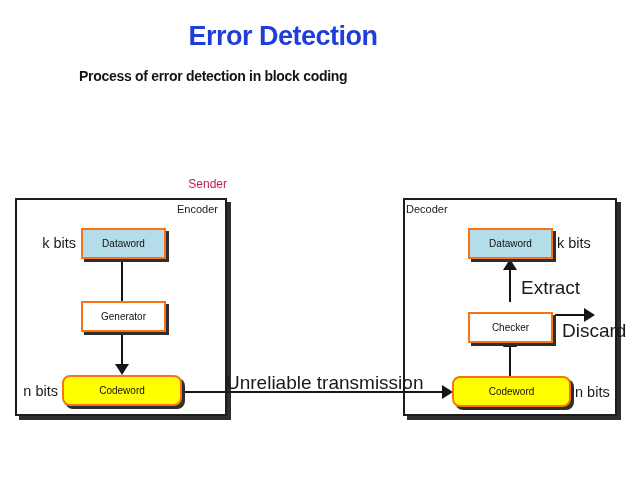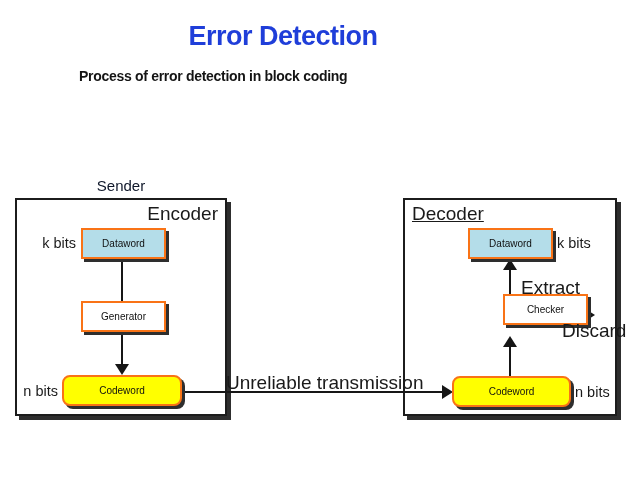--- a/index.html
+++ b/index.html
@@ -29,64 +29,64 @@
     left: 79px;
     font-size: 14px;
     font-weight: bold;
     color: #141414;
     white-space: nowrap;
     letter-spacing: -0.3px;
   }
   .group-label {
     position: absolute;
     top: 177px;
-    font-size: 15px;
-    text-align: center;
-    color: #0f172a;
+    font-size: 12px;
+    text-align: right;
+    color: #be185d;
   }
   .group-label.sender   { left: 15px;  width: 212px; }
   .group-label.receiver { left: 403px; width: 215px; }
   .outer-box {
     position: absolute;
     top: 198px;
     height: 214px;
     background: #ffffff;
     border: 2px solid #1c1c1c;
     box-shadow: 4px 4px 0 #2e2e2e;
     z-index: 1;
   }
   .outer-box.sender   { left: 15px;  width: 208px; }
   .outer-box.receiver { left: 403px; width: 210px; }
   .inner-corner-label {
     position: absolute;
     top: 3px;
-    font-size: 19px;
+    font-size: 11px;
     color: #1a1a1a;
   }
   .inner-corner-label.encoder { right: 7px; }
-  .inner-corner-label.decoder { left: 7px; text-decoration: underline; }
+  .inner-corner-label.decoder { left: 1px; }
   .node {
     position: absolute;
     border: 2px solid #f97316;
     box-shadow: 3px 3px 0 #2e2e2e;
     display: flex;
     align-items: center;
     justify-content: center;
     font-size: 10px;
     color: #101010;
     z-index: 3;
     background: #ffffff;
   }
   .node.blue   { background: #b4dde9; }
   .node.yellow { background: #ffff00; border-radius: 8px; }
   .node.s-dataword { left: 81px;  top: 228px; width: 81px;  height: 27px; }
   .node.generator  { left: 81px;  top: 301px; width: 81px;  height: 27px; }
   .node.s-codeword { left: 62px;  top: 375px; width: 116px; height: 27px; }
   .node.r-dataword { left: 468px; top: 228px; width: 81px;  height: 27px; }
-  .node.checker    { left: 468px; top: 294px; width: 81px;  height: 27px; margin-left: 35px; }
+  .node.checker    { left: 468px; top: 312px; width: 81px;  height: 27px; }
   .node.r-codeword { left: 452px; top: 376px; width: 115px; height: 27px; }
   .side-label {
     position: absolute;
     font-size: 14.5px;
     color: #1a1a1a;
     z-index: 4;
     white-space: nowrap;
   }
   .side-label.kbits-s { left: 28px;  top: 235px; width: 48px; text-align: right; }
   .side-label.nbits-s { left: 12px;  top: 383px; width: 46px; text-align: right; }

